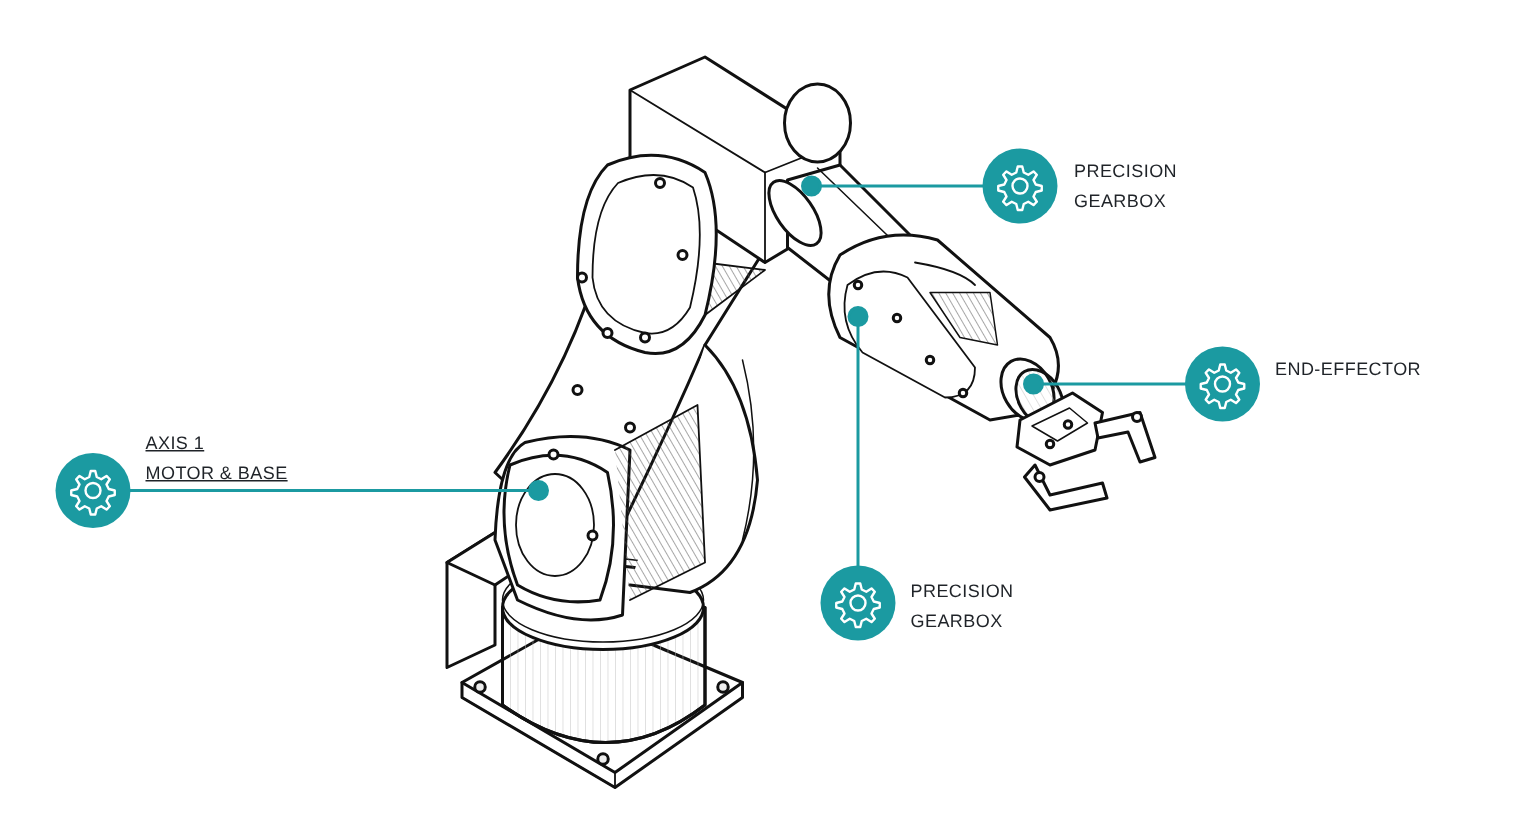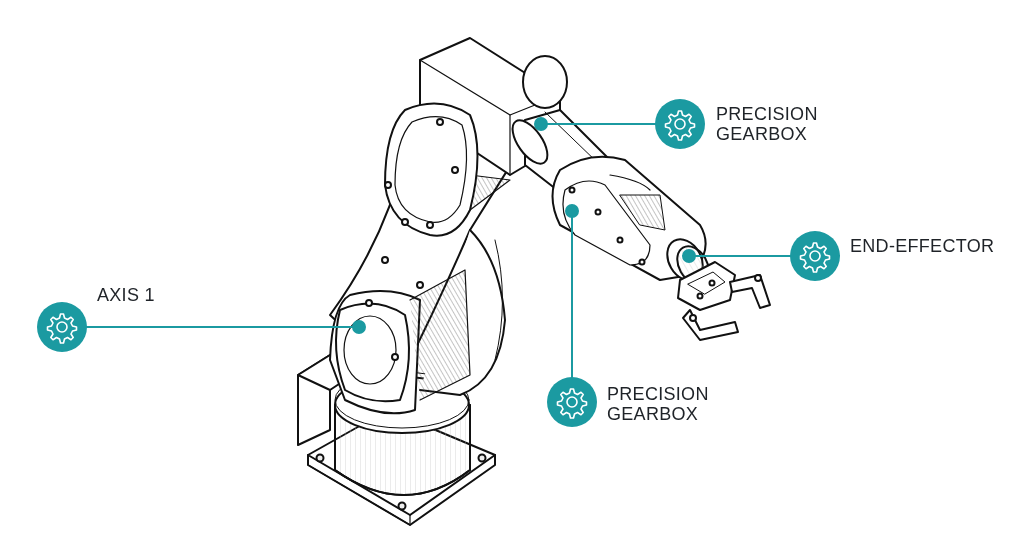--- a/index.html
+++ b/index.html
@@ -1,20 +1,20 @@
 <!DOCTYPE html>
 <html><head>
 <meta charset="utf-8">
 <style>
   html, body { margin: 0; padding: 0; background: #ffffff; }
   body { width: 1024px; height: 559px; position: relative; overflow: hidden;
          font-family: "Liberation Sans", "DejaVu Sans", sans-serif; }
   #stage { position: absolute; left: 0; top: 0; width: 1024px; height: 559px; }
   .label {
-    position: absolute; color: #1f2328; font-size: 18px; line-height: 20px;
+    position: absolute; color: #1f2328; font-size: 12px; line-height: 20px;
     letter-spacing: 0.3px; text-transform: uppercase; white-space: nowrap;
   }
   .label span { display: block; }
   .badge { cursor: pointer; }
 </style>
 </head>
 <body>
 
 <div id="stage">
 <svg width="1024" height="559" viewBox="0 0 1024 559" xmlns="http://www.w3.org/2000/svg">
@@ -164,21 +164,22 @@
 
 <div class="label" style="left:716px; top:104px;">
   <span>PRECISION</span>
   <span>GEARBOX</span>
 </div>
 
 <div class="label" style="left:850px; top:236px;">
   <span>END-EFFECTOR</span>
 </div>
 
-<div class="label" style="left:97px; top:285px;">
+<div class="label" style="left:97px; top:285px;text-decoration:underline;">
   <span>AXIS 1</span>
+  <span>MOTOR &amp; BASE</span>
 </div>
 
 <div class="label" style="left:607px; top:384px;">
   <span>PRECISION</span>
   <span>GEARBOX</span>
 </div>
 </div>
 
 </body></html>

